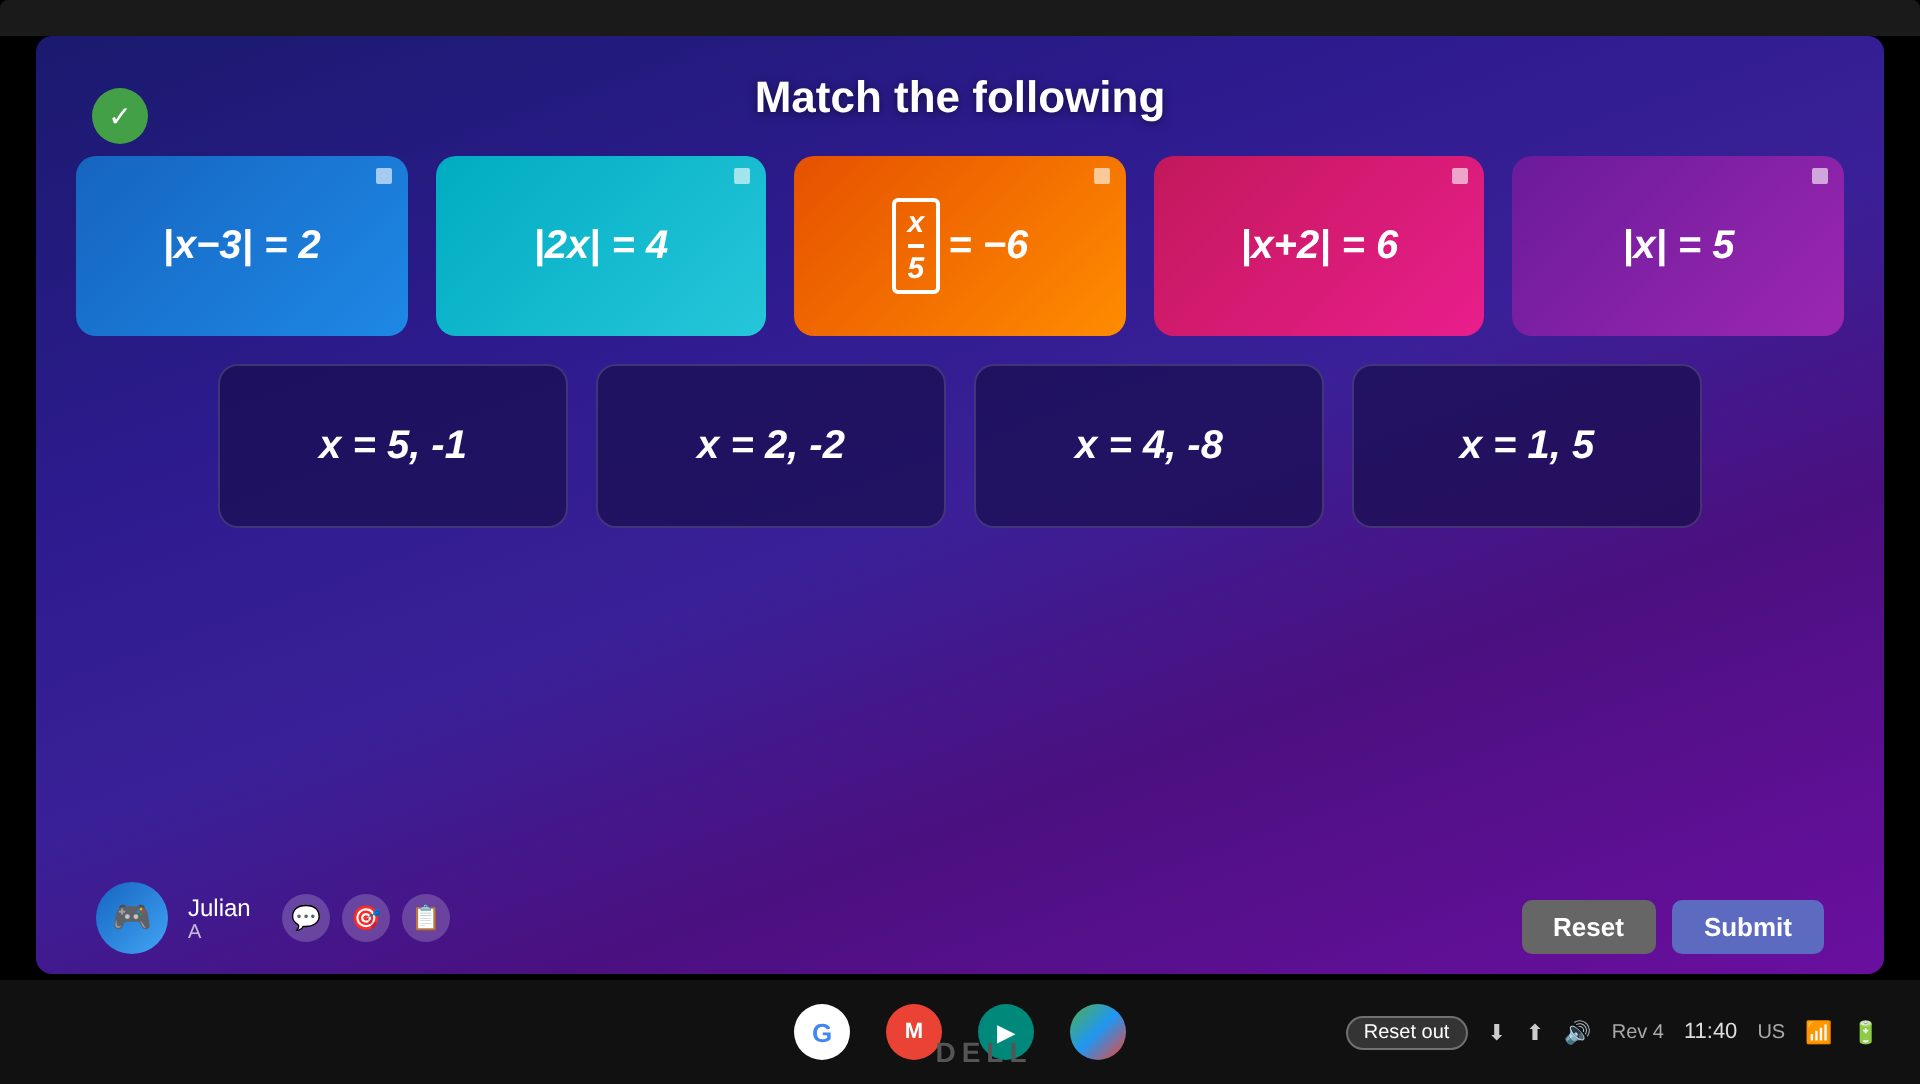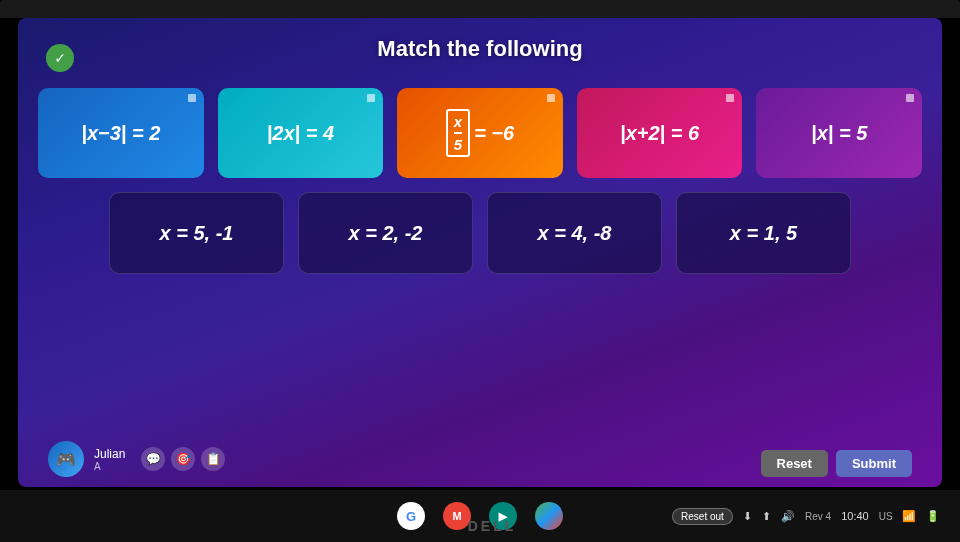--- a/index.html
+++ b/index.html
@@ -24,21 +24,21 @@
       display: flex;
       flex-direction: column;
       align-items: center;
       padding: 18px 20px 16px;
     }
 
     .title {
       color: #fff;
       font-size: 22px;
       font-weight: bold;
-      margin-bottom: 26px;
+      margin-bottom: 16px;
       text-align: center;
       text-shadow: 0 1px 4px rgba(0,0,0,0.5);
     }
 
     .cards-row {
       display: flex;
       gap: 14px;
       width: 100%;
       justify-content: center;
       margin-bottom: 14px;
@@ -340,20 +340,20 @@
   <div class="taskbar-icon gmail" style="color:#fff;font-size:11px;font-weight:bold;">M</div>
   <div class="taskbar-icon meet" style="color:#fff;font-size:11px;font-weight:bold;">▶</div>
   <div class="taskbar-icon chrome" style="color:#fff;font-size:11px;"></div>
 
   <div class="taskbar-right">
     <button class="sign-out-btn">Reset out</button>
     <span style="color:#ccc;">⬇</span>
     <span style="color:#ccc;">⬆</span>
     <span style="color:#ccc;">🔊</span>
     <span style="font-size:10px;color:#aaa;">Rev 4</span>
-    <span style="font-size:11px;color:#ddd;">10:40</span>
+    <span style="font-size:11px;color:#ddd;">11:40</span>
     <span style="font-size:10px;color:#aaa;">US</span>
     <span style="color:#ccc;">📶</span>
     <span style="color:#ccc;">🔋</span>
   </div>
 </div>
 
 <div class="dell-logo">DELL</div>
 
 </body></html>

